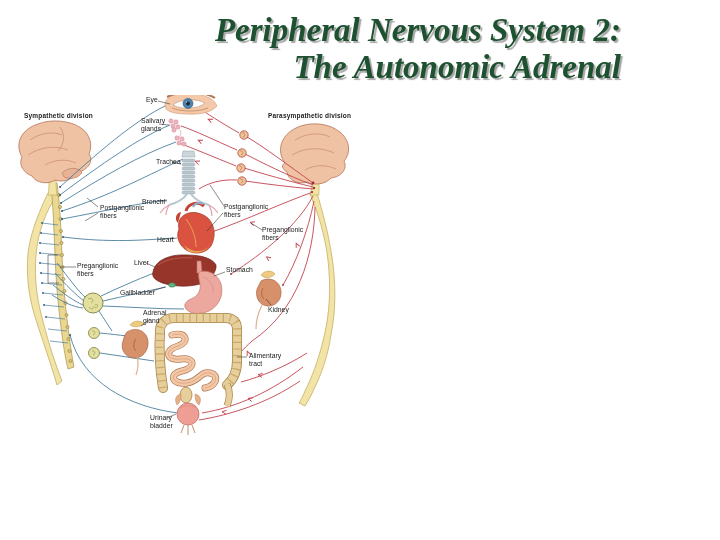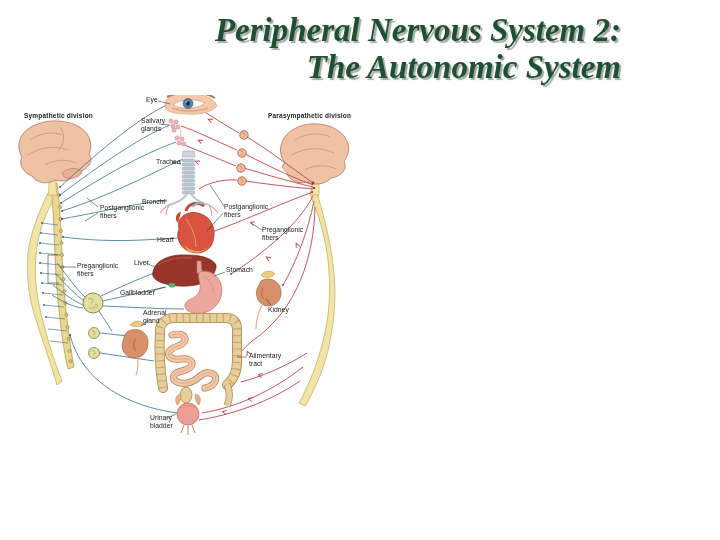--- a/index.html
+++ b/index.html
@@ -22,21 +22,21 @@
   }
   .lbl.bold { font-weight:bold; font-size:6.5px; letter-spacing:0.2px; }
 </style>
 </head>
 <body>
 
 <div class="slide">
 
   <div class="title">
     <div>Peripheral Nervous System 2:</div>
-    <div>The Autonomic System</div>
+    <div>The Autonomic Adrenal</div>
   </div>
 
   <div class="diagram">
 
     <svg width="360" height="365" viewBox="0 0 360 365">
 
       <g stroke="#c6ae62" stroke-width="0.8" fill="#f2e4a6">
         <path d="M 48,98 C 40,115 31,135 28,158 C 26,182 29,205 37,228 C 43,247 50,266 57,290 L 62,286 C 55,268 49,250 44,230 C 37,206 34,184 36,160 C 38,136 46,116 57,100 Z"></path>
       </g>
       <g stroke="#c6ae62" stroke-width="0.8" fill="#f2e4a6">

